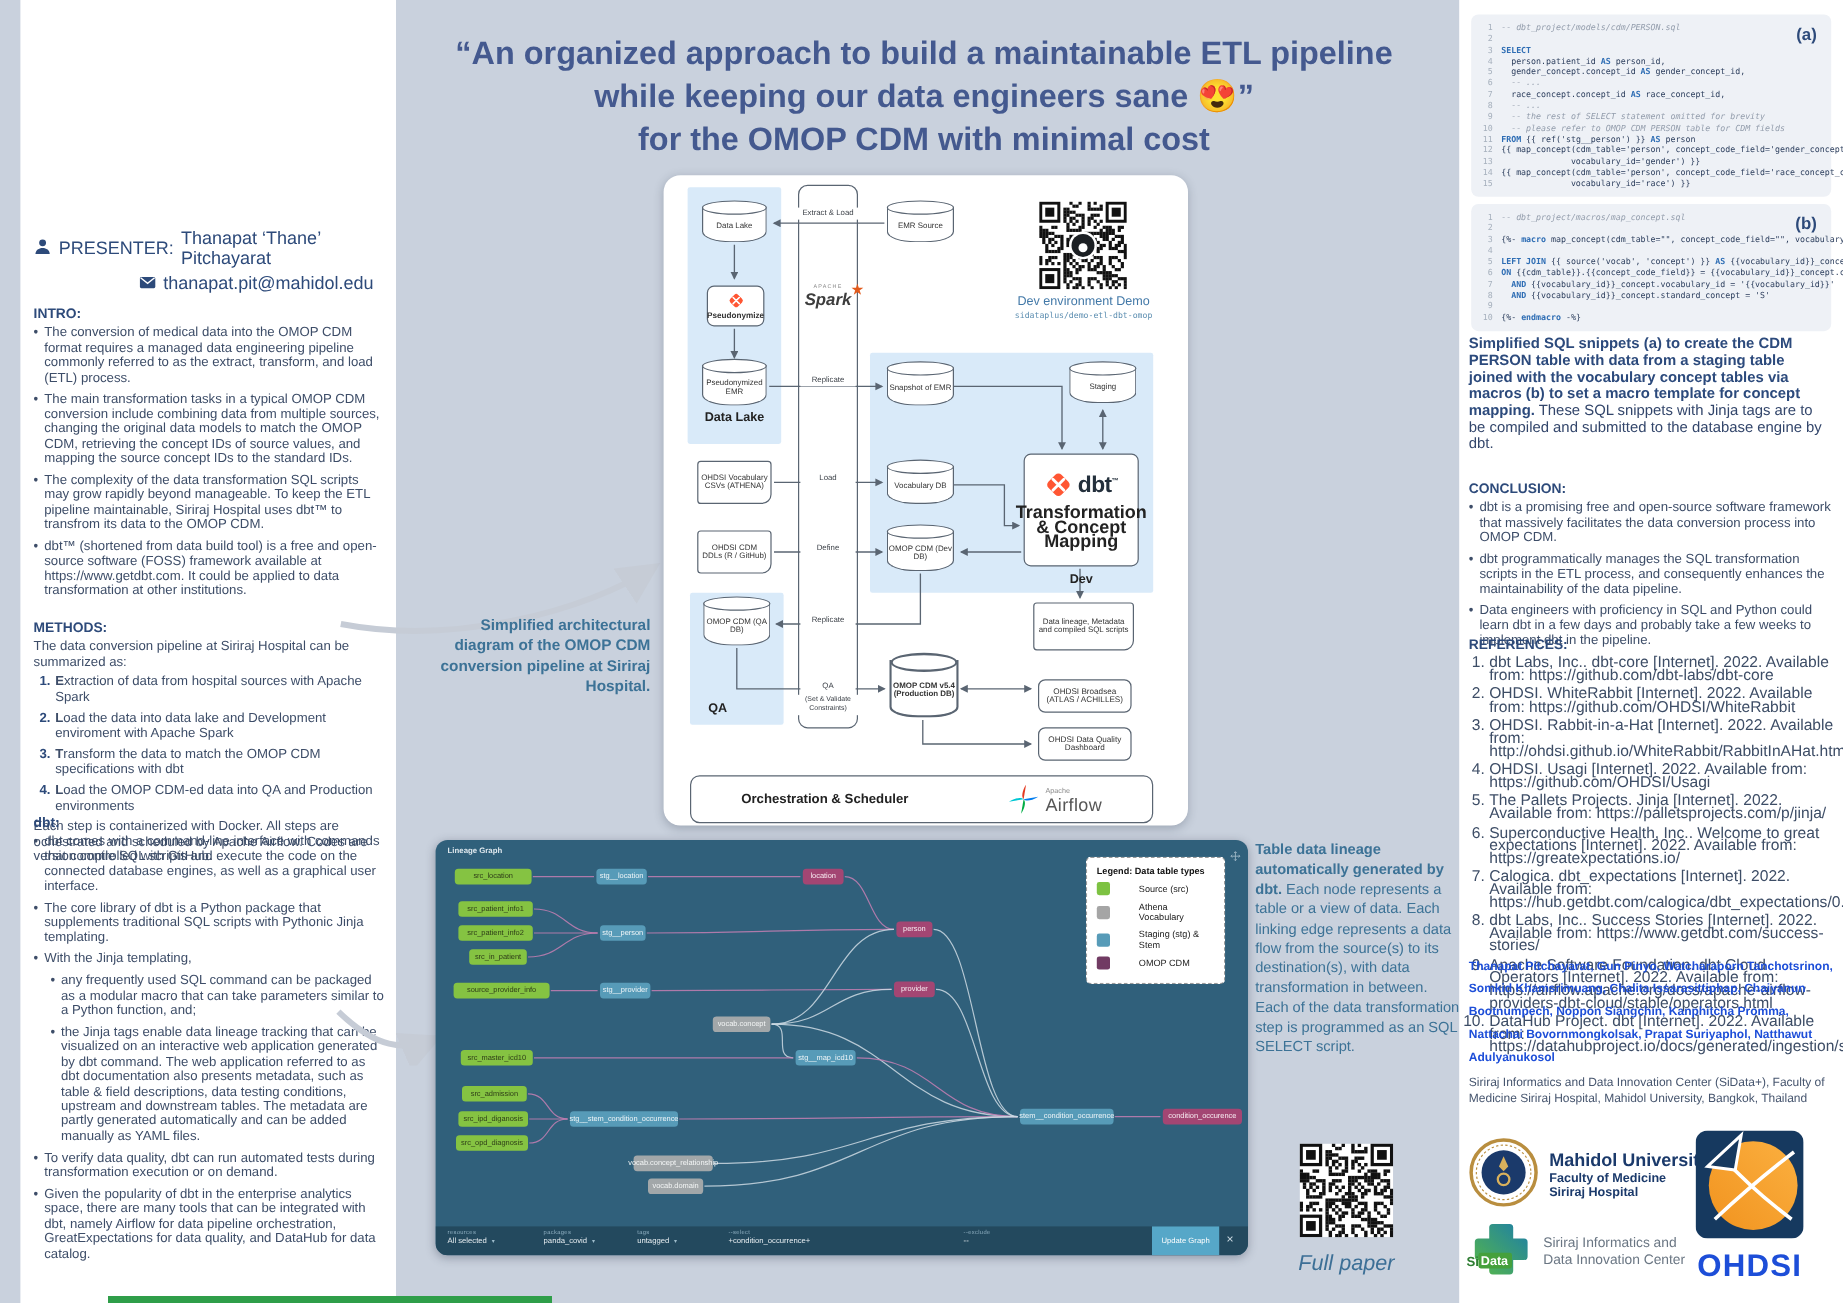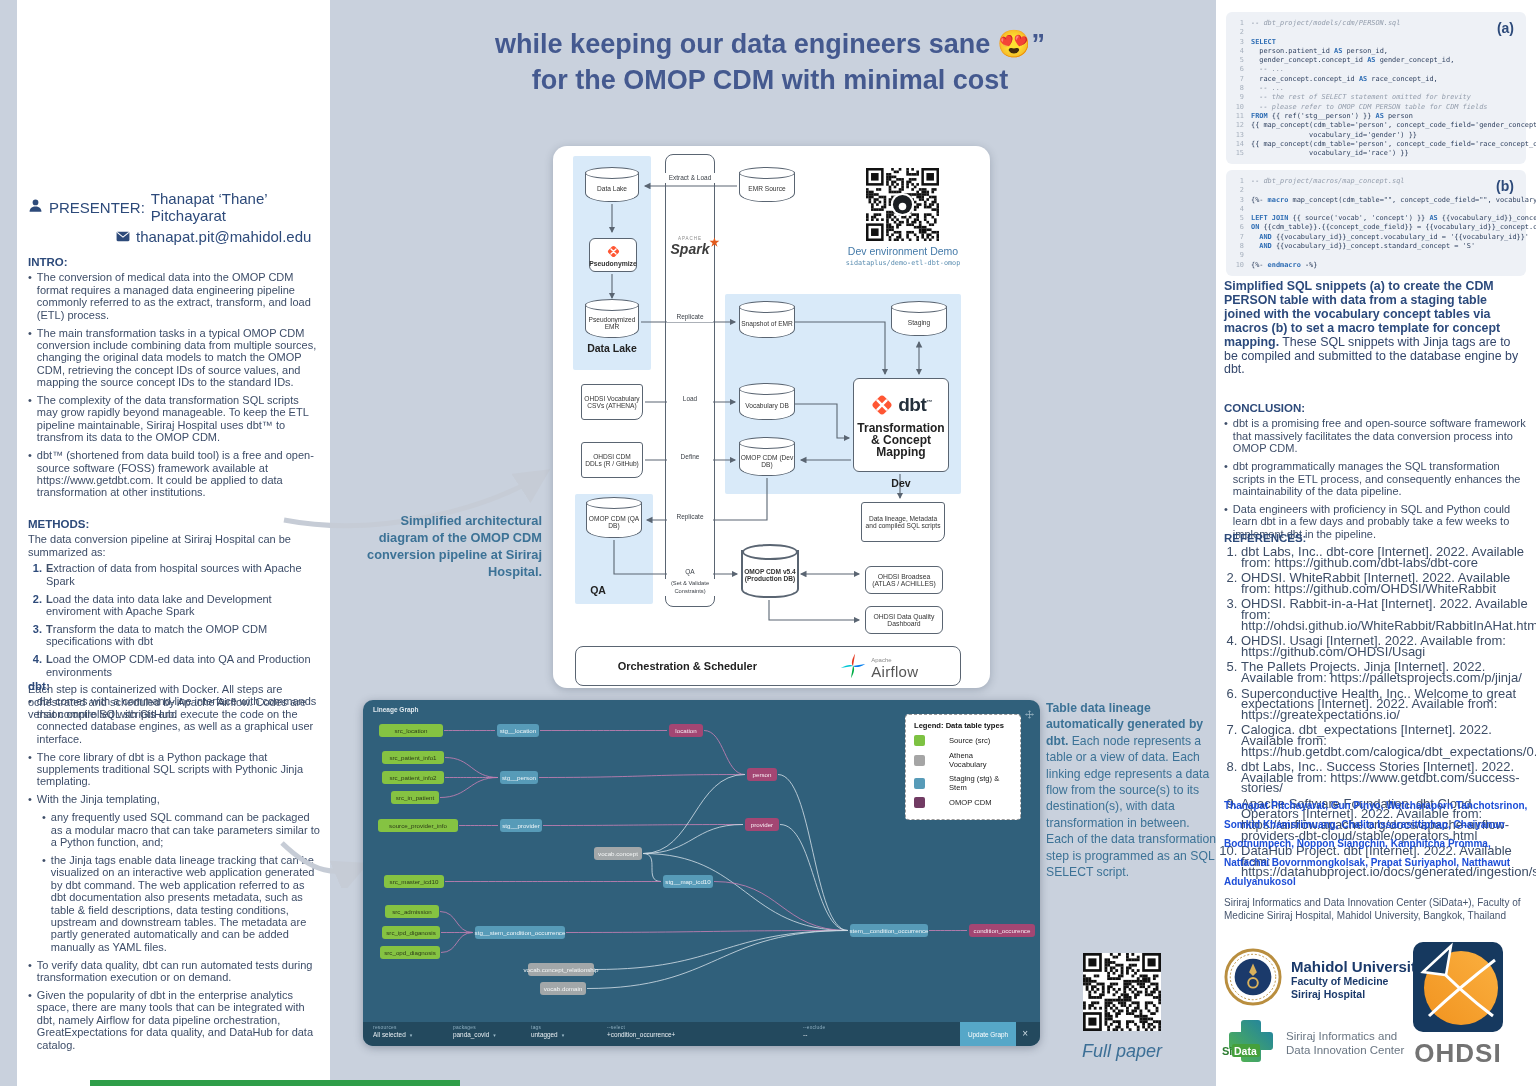--- a/index.html
+++ b/index.html
@@ -42,21 +42,21 @@
   .cyl.bold{border-width:2.2px;font-weight:700;}
   .cyl.bold::before{border-width:2.2px;top:-6px;height:12px;}
   .dbox{background:#fff;border:1.2px solid #5a6572;border-radius:6px;display:flex;flex-direction:column;
     align-items:center;justify-content:center;text-align:center;font-size:6.8px;color:#333;padding:2px;}
   .doc{background:#fff;border:1.2px solid #5a6572;border-radius:3px 3px 8px 3px;display:flex;align-items:center;
     justify-content:center;text-align:center;font-size:6.6px;color:#333;padding:2px;}
   .lane-label{background:#fff;font-size:6.5px;color:#3a3f46;text-align:center;padding:1px 2px;line-height:7.5px;}
   .region-title{font-weight:700;font-size:10.5px;color:#222;text-align:center;}
   .dbt-word{font-size:19px;font-weight:700;color:#24303c;letter-spacing:-.5px;}
   .dbt-tm{font-size:6px;vertical-align:super;}
-  .dbt-sub{font-weight:700;font-size:12px;color:#222;line-height:12px;margin-top:4px;}
+  .dbt-sub{font-weight:700;font-size:15px;color:#222;line-height:12px;margin-top:4px;}
   .qr-cap1{font-size:10.5px;color:#4379a8;text-align:center;}
   .qr-cap2{font-family:"DejaVu Sans Mono",monospace;font-size:6.8px;color:#5b8db0;text-align:center;}
   .spark{display:flex;flex-direction:column;align-items:center;line-height:10px;}
   .spark .ap{font-size:4.5px;color:#8a8a8a;letter-spacing:1px;}
   .spark .wd{font-size:14px;font-weight:700;font-style:italic;color:#3d3d3d;position:relative;}
   .spark .st{position:absolute;right:-10px;top:-7px;color:#e25a1c;font-size:11px;font-style:normal;}
   .orch{background:#fff;border:1.2px solid #5a6572;border-radius:8px;display:flex;align-items:center;justify-content:space-around;}
   .orch .t{font-weight:700;font-size:11px;color:#222;}
   .airflow{display:flex;align-items:center;gap:5px;}
   .airflow .ap{font-size:6px;color:#8a8a8a;}
@@ -110,21 +110,21 @@
   .r-references li{font-size:13px;line-height:10.6px;color:#3d4d66;margin-bottom:5px;}
   .r-authors{position:absolute;left:8px;top:796px;width:304px;}
   .r-authors .names{font-size:10px;line-height:19px;font-weight:600;color:#1d4ed8;}
   .r-authors .affil{margin-top:5px;font-size:10px;line-height:13px;color:#46556e;}
   .logo-mahidol{position:absolute;left:8px;top:948px;display:flex;align-items:center;gap:9px;}
   .logo-mahidol .t1{font-size:15px;font-weight:700;color:#1b3a6b;}
   .logo-mahidol .t2{font-size:10.5px;font-weight:700;color:#1b3a6b;line-height:12.5px;}
   .logo-sidata{position:absolute;left:4px;top:1018px;display:flex;align-items:center;gap:8px;}
   .logo-sidata .txt{font-size:11.5px;color:#6a7683;line-height:14px;}
   .logo-ohdsi{position:absolute;left:196px;top:942px;width:92px;text-align:center;}
-  .logo-ohdsi .wd{font-size:26px;font-weight:700;color:#737373;letter-spacing:1px;margin-top:2px;}
+  .logo-ohdsi .wd{font-size:26px;font-weight:700;color:#1d4ed8;letter-spacing:1px;margin-top:2px;}
   .green-strip{position:absolute;left:90px;top:1080px;width:370px;height:6px;background:#2f9e49;}
   .swoosh{position:absolute;pointer-events:none;}
 </style>
 </head>
 <body>
 
 <div class="poster">
 
   <div class="panel-left">
 
@@ -234,20 +234,21 @@
           </div>
           <div class="b">
             <span class="dot">•</span>
             <span>Given the popularity of dbt in the enterprise analytics space, there are many tools that can be integrated with dbt, namely Airflow for data pipeline orchestration, GreatExpectations for data quality, and DataHub for data catalog.</span>
           </div>
         </div>
     </div>
   </div>
 
   <div class="quote">
+    <div>“An organized approach to build a maintainable ETL pipeline</div>
     <div>while keeping our data engineers sane 😍”</div>
     <div>for the OMOP CDM with minimal cost</div>
   </div>
 
   <svg class="swoosh" style="left:278px;top:458px;" width="280" height="80">
     <defs>
         <marker id="swa" markerWidth="8" markerHeight="8" refX="6" refY="3.5" orient="auto">
           <path d="M0,0L7,3.5L0,7z" fill="#c6ccd6"></path>
         </marker>
       </defs>

